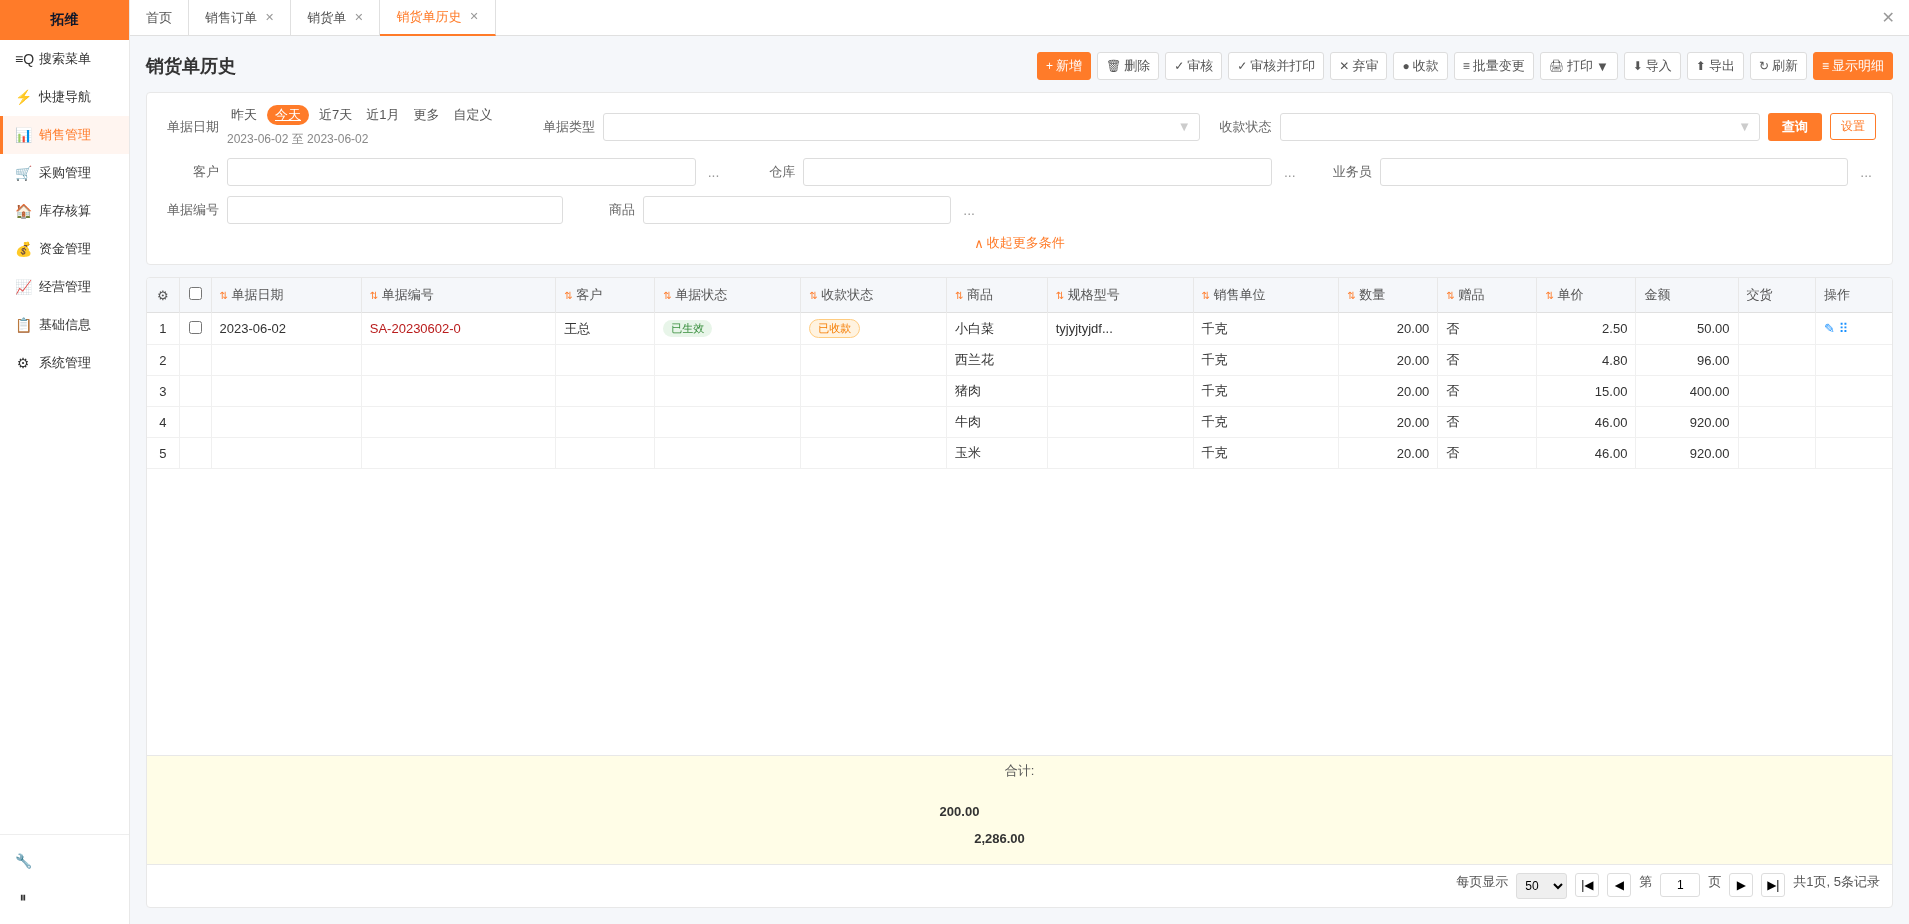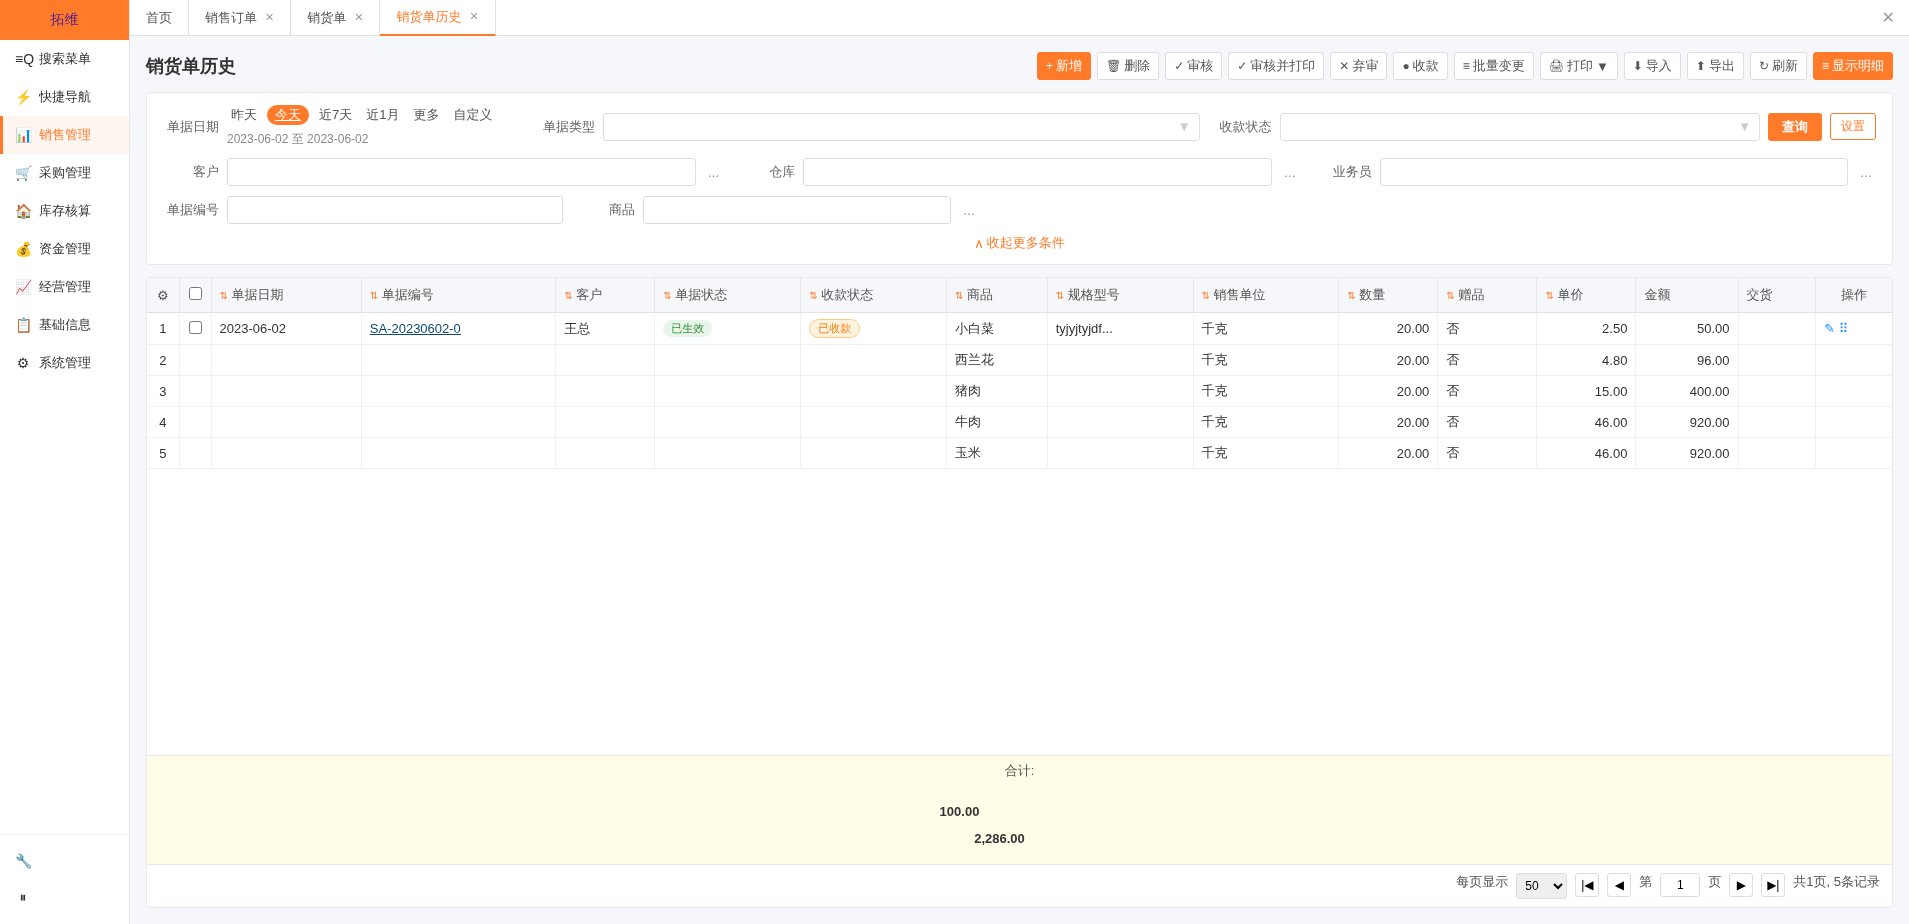--- a/index.html
+++ b/index.html
@@ -13,23 +13,23 @@
       display: flex;
       flex-direction: column;
       flex-shrink: 0;
     }
     .sidebar-logo {
       height: 40px;
       background: #ff7b29;
       display: flex;
       align-items: center;
       justify-content: center;
-      color: #4c1d95;
+      color: #0f172a;
       font-size: 14px;
-      font-weight: normal;
+      font-weight: bold;
     }
     .sidebar-item {
       display: flex;
       align-items: center;
       padding: 10px 12px;
       cursor: pointer;
       color: #333;
       gap: 8px;
       border-left: 3px solid transparent;
     }
@@ -256,39 +256,39 @@
       border-bottom: 1px solid #e0e0e0;
     }
     .data-table th {
       padding: 8px 8px;
       text-align: left;
       color: #555;
       font-weight: normal;
       border-right: 1px solid #e8e8e8;
       white-space: nowrap;
     }
-    .data-table th:last-child { border-right: none; text-align: center; }
+    .data-table th:last-child { border-right: none; }
     .data-table td {
       padding: 6px 8px;
       color: #333;
       border-right: 1px solid #f0f0f0;
       border-bottom: 1px solid #f0f0f0;
       white-space: nowrap;
     }
     .data-table td:last-child { border-right: none; }
     .sort-icon { color: #ff7b29; font-size: 10px; }
     .status-badge {
       display: inline-block;
       padding: 1px 8px;
       border-radius: 10px;
       font-size: 11px;
     }
     .status-active { background: #e8f5e9; color: #388e3c; }
     .status-paid { background: #fff3e0; color: #f57c00; border: 1px solid #ffcc80; }
-    .link-text { color: #0c4a6e; cursor: pointer; text-decoration: underline; }
+    .link-text { color: #b91c1c; cursor: pointer; }
 
     
     .table-summary {
       background: #fffde7;
       border-top: 1px solid #e8e8e8;
       padding: 6px 12px;
       display: flex;
       align-items: center;
       gap: 12px;
       font-size: 12px;
@@ -684,21 +684,21 @@
                 <td></td>
               </tr>
             </tbody>
         </table>
       </div>
 
       <div class="table-summary">
         <span>合计:</span>
         <span style="flex:1;"></span>
         <span style="min-width:80px; text-align:right; padding-right: 120px;">
-          <span class="summary-value">100.00</span>
+          <span class="summary-value">200.00</span>
         </span>
         <span style="min-width:80px; text-align:right; padding-right: 40px;">
           <span class="summary-value">2,286.00</span>
         </span>
         <span style="min-width:200px;"></span>
       </div>
 
       <div class="pagination-bar">
         <span>每页显示</span>
         <select class="page-select">

